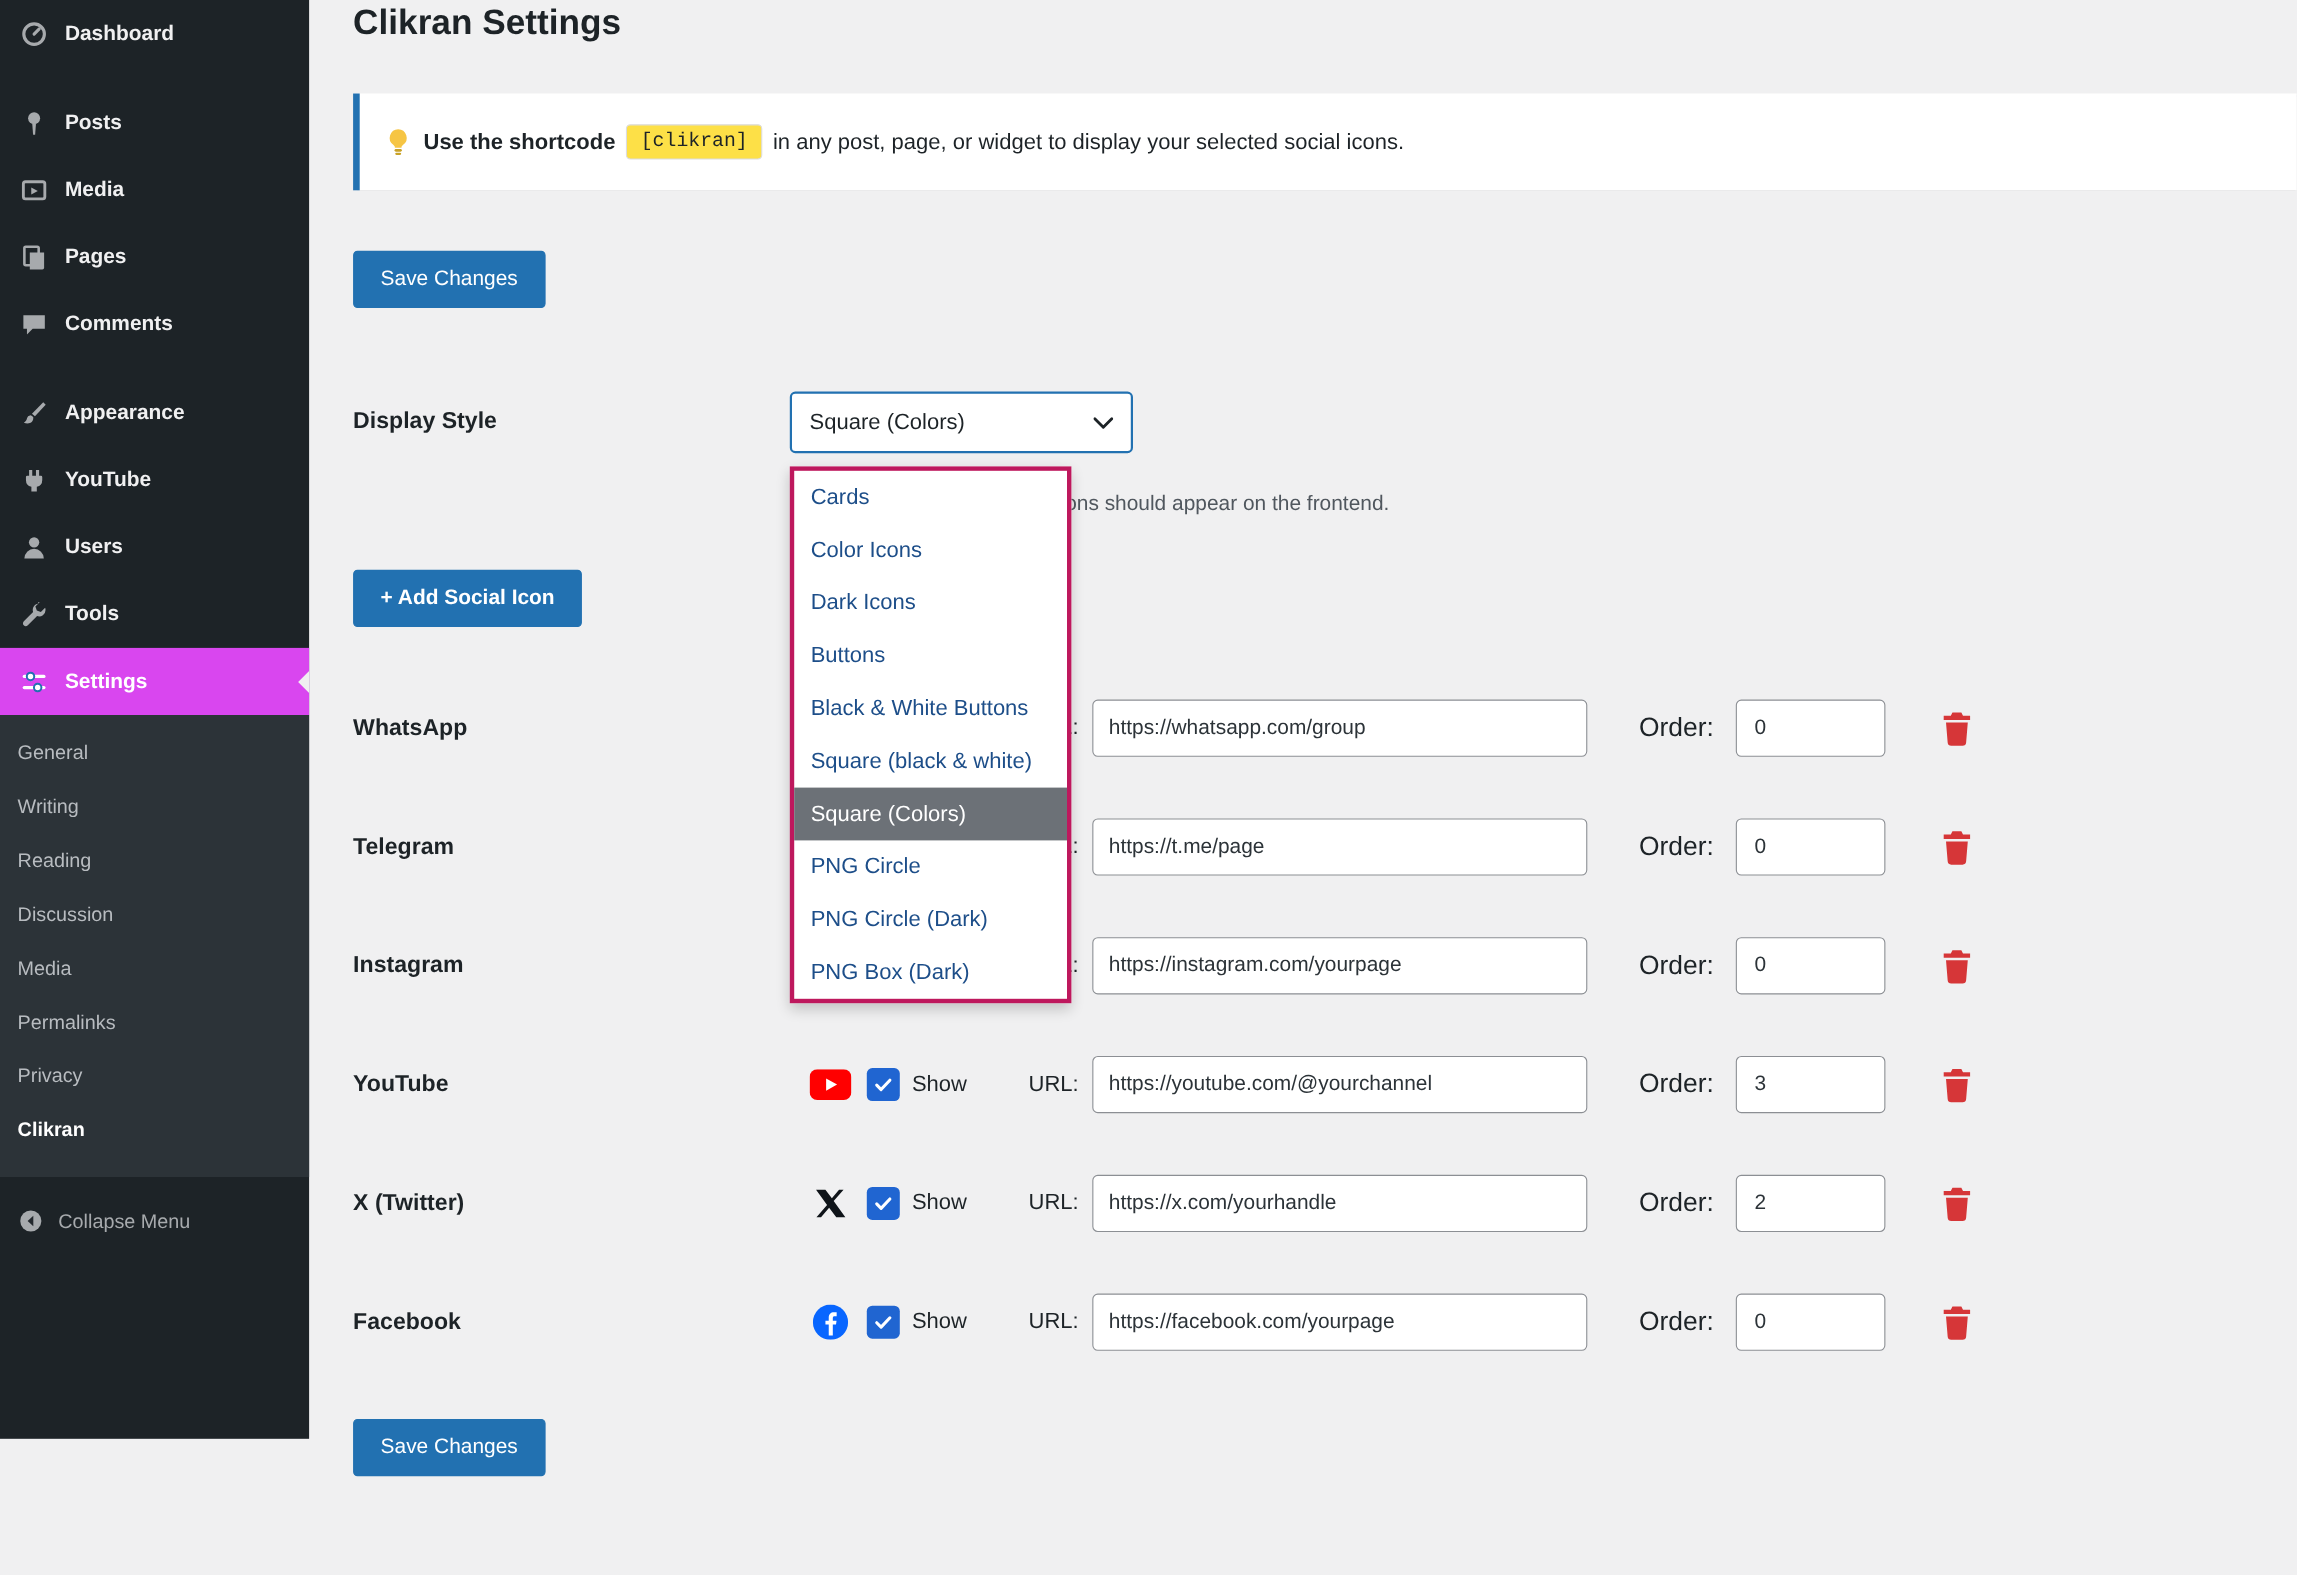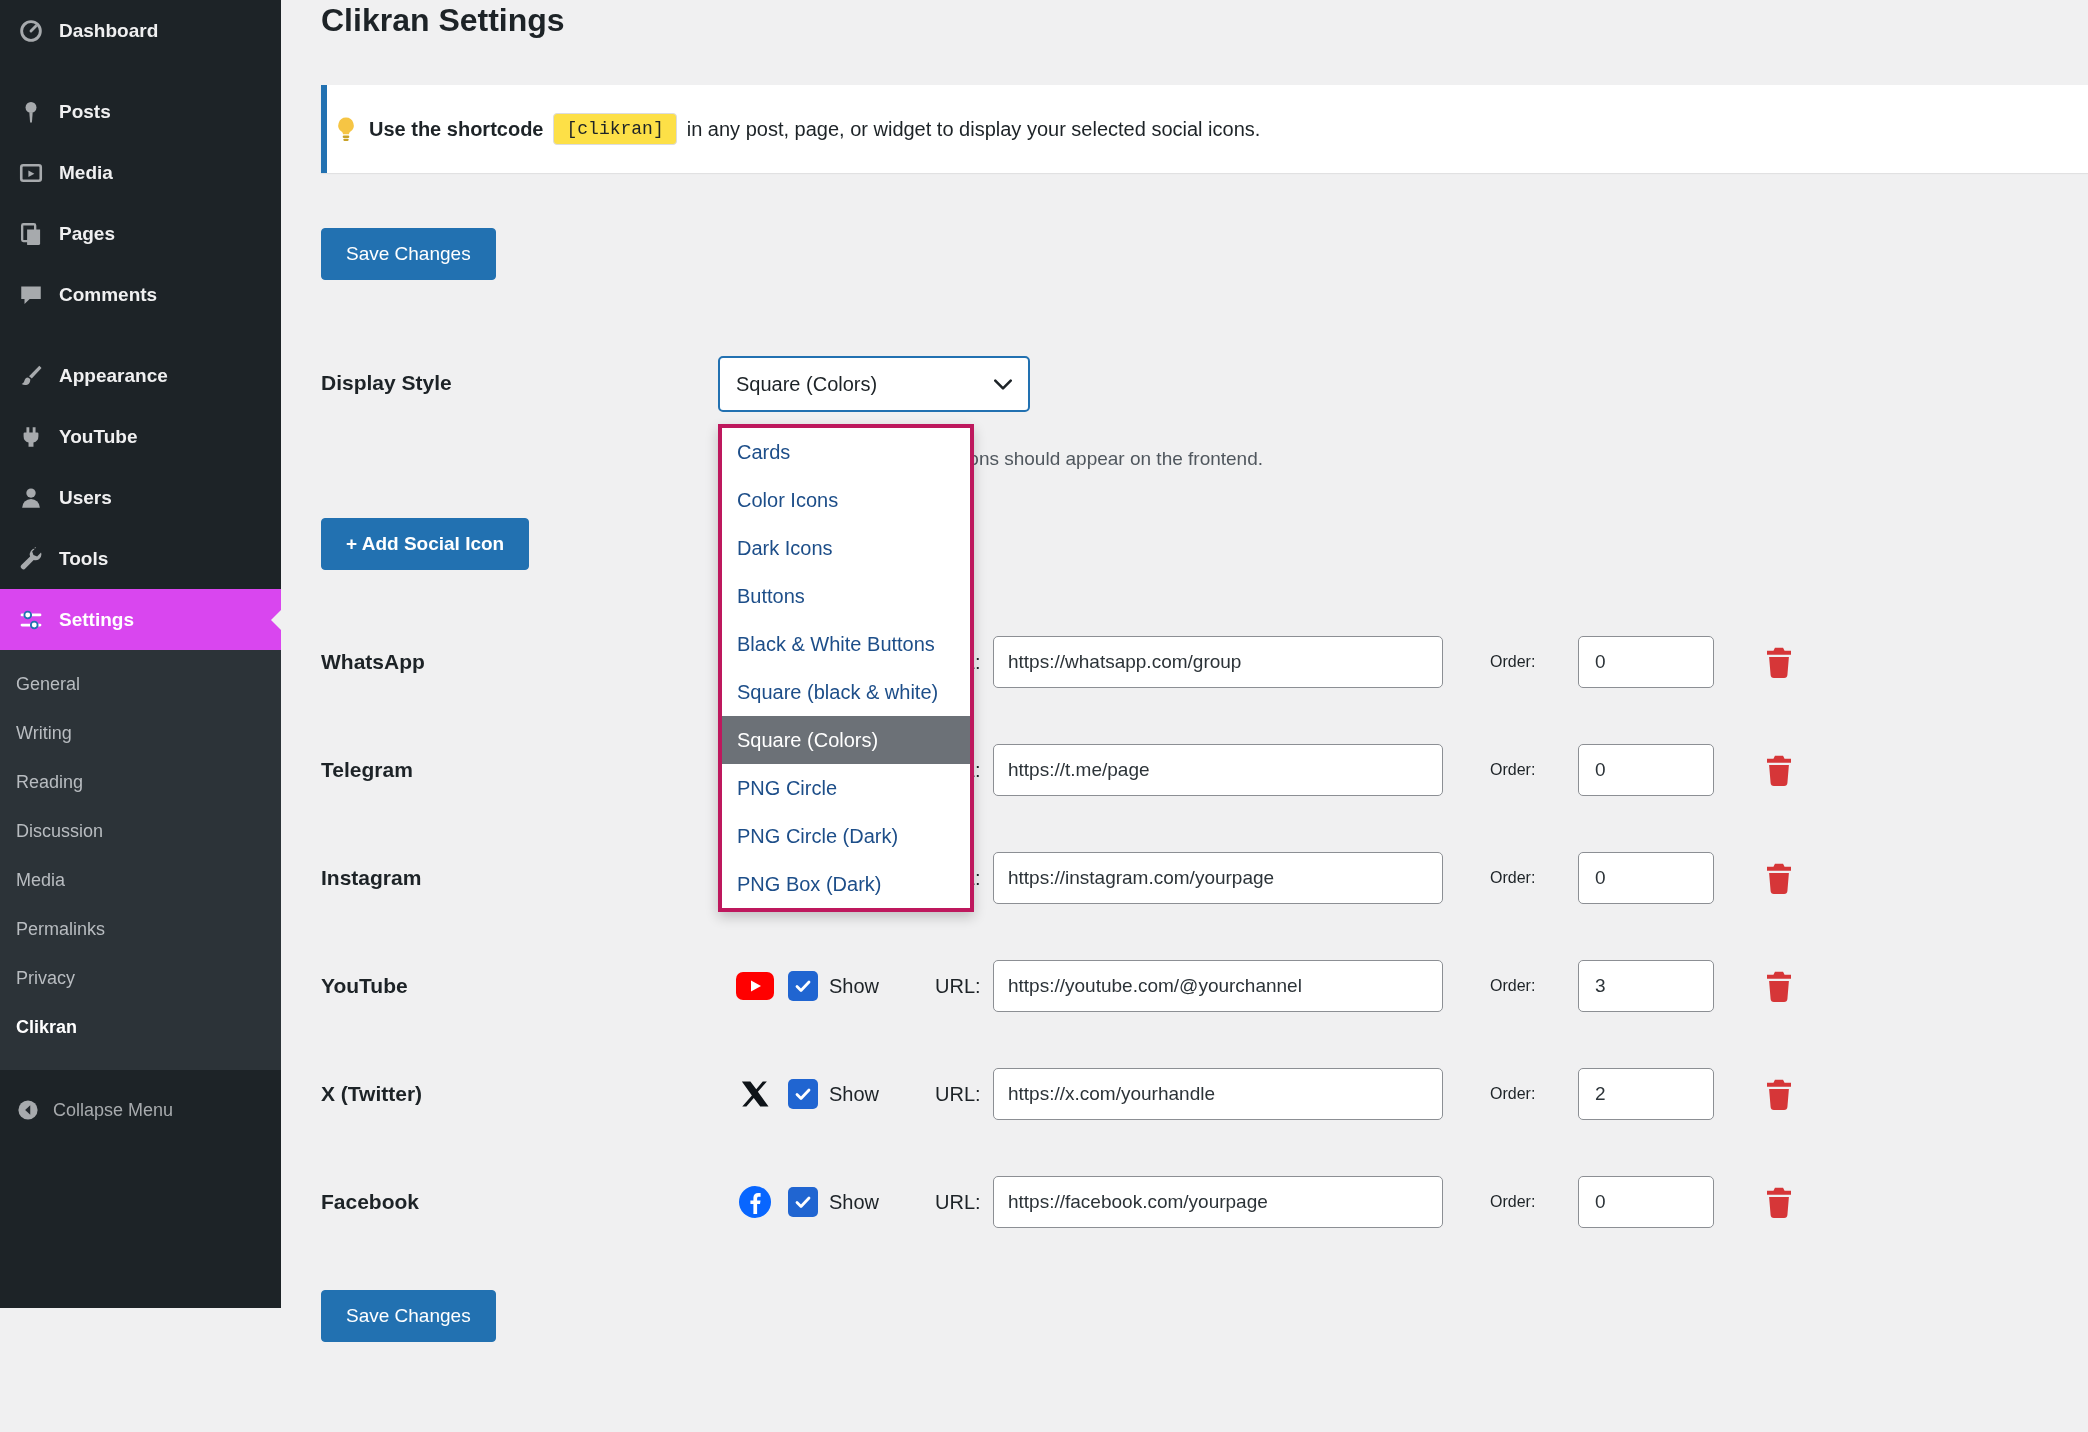--- a/index.html
+++ b/index.html
@@ -23,21 +23,21 @@
   .submenu-item.current { color:#ffffff; font-weight:700; }
   .collapse-item { display:flex; align-items:center; gap:13px; margin-top:28px; padding-left:16px;
     font-size:18px; color:#a7aaad; cursor:pointer; }
 
   
   .content { position:absolute; left:281px; top:0; right:0; bottom:0; }
   .page-title { position:absolute; left:40px; top:2px; margin:0; font-size:32px; font-weight:600; color:#1d2327; }
 
   .notice { position:absolute; left:40px; right:0; top:85px; height:88px; background:#fff;
     border-left:6px solid #2271b1; box-shadow:0 1px 1px rgba(0,0,0,.06);
-    display:flex; align-items:center; padding-left:8px; font-size:20px; color:#1d2327; }
+    display:flex; align-items:center; padding-left:24px; font-size:20px; color:#1d2327; }
   .notice .bulb { margin-right:12px; display:flex; }
   .notice b { margin-right:8px; }
   .code-chip { font-family:"Liberation Mono", monospace; background:#fde047; border:1px solid #dcdcde;
     border-radius:4px; padding:5px 12px; font-size:18px; margin:0 10px 0 2px; }
 
   .btn-primary { position:absolute; height:52px; padding:0 24px; background:#2271b1; color:#fff;
     border:1px solid #2271b1; border-radius:4px; font-family:inherit; font-size:19px; font-weight:500; cursor:pointer; }
   #save-top { left:40px; top:228px; }
   #add-social { left:40px; top:518px; font-weight:600; }
   #save-bottom { left:40px; top:1290px; }
@@ -61,21 +61,21 @@
   .row-name { position:absolute; left:0; top:50%; transform:translateY(-50%); font-size:21px; font-weight:700; }
   .row-icon { position:absolute; left:414px; top:50%; transform:translateY(-50%); width:40px; height:40px;
     display:flex; align-items:center; justify-content:center; }
   .checkbox { position:absolute; left:467px; top:50%; transform:translateY(-50%); width:30px; height:30px;
     background:#2065d1; border-radius:5px; display:flex; align-items:center; justify-content:center; cursor:pointer; }
   .show-label { position:absolute; left:508px; top:50%; transform:translateY(-50%); font-size:20px; color:#1d2327; }
   .url-label { position:absolute; left:614px; top:50%; transform:translateY(-50%); font-size:20px; color:#1d2327; }
   .url-input { position:absolute; left:672px; top:50%; transform:translateY(-50%); width:450px; height:52px;
     border:1px solid #8c8f94; border-radius:5px; padding:0 14px; font-size:19px; color:#2c3338;
     font-family:inherit; background:#fff; }
-  .order-label { position:absolute; left:1169px; top:50%; transform:translateY(-50%); font-size:16px; color:#1d2327; }
+  .order-label { position:absolute; left:1169px; top:50%; transform:translateY(-50%); font-size:24px; color:#1d2327; }
   .order-input { position:absolute; left:1257px; top:50%; transform:translateY(-50%); width:136px; height:52px;
     border:1px solid #8c8f94; border-radius:5px; padding:0 16px; font-size:19px; color:#2c3338;
     font-family:inherit; background:#fff; }
   .trash-btn { position:absolute; left:1440px; top:50%; transform:translateY(-50%); width:36px; height:38px;
     background:none; border:none; padding:0; cursor:pointer; display:flex; align-items:center; justify-content:center; }
 </style>
 </head>
 <body>
 
 <aside class="sidebar">

